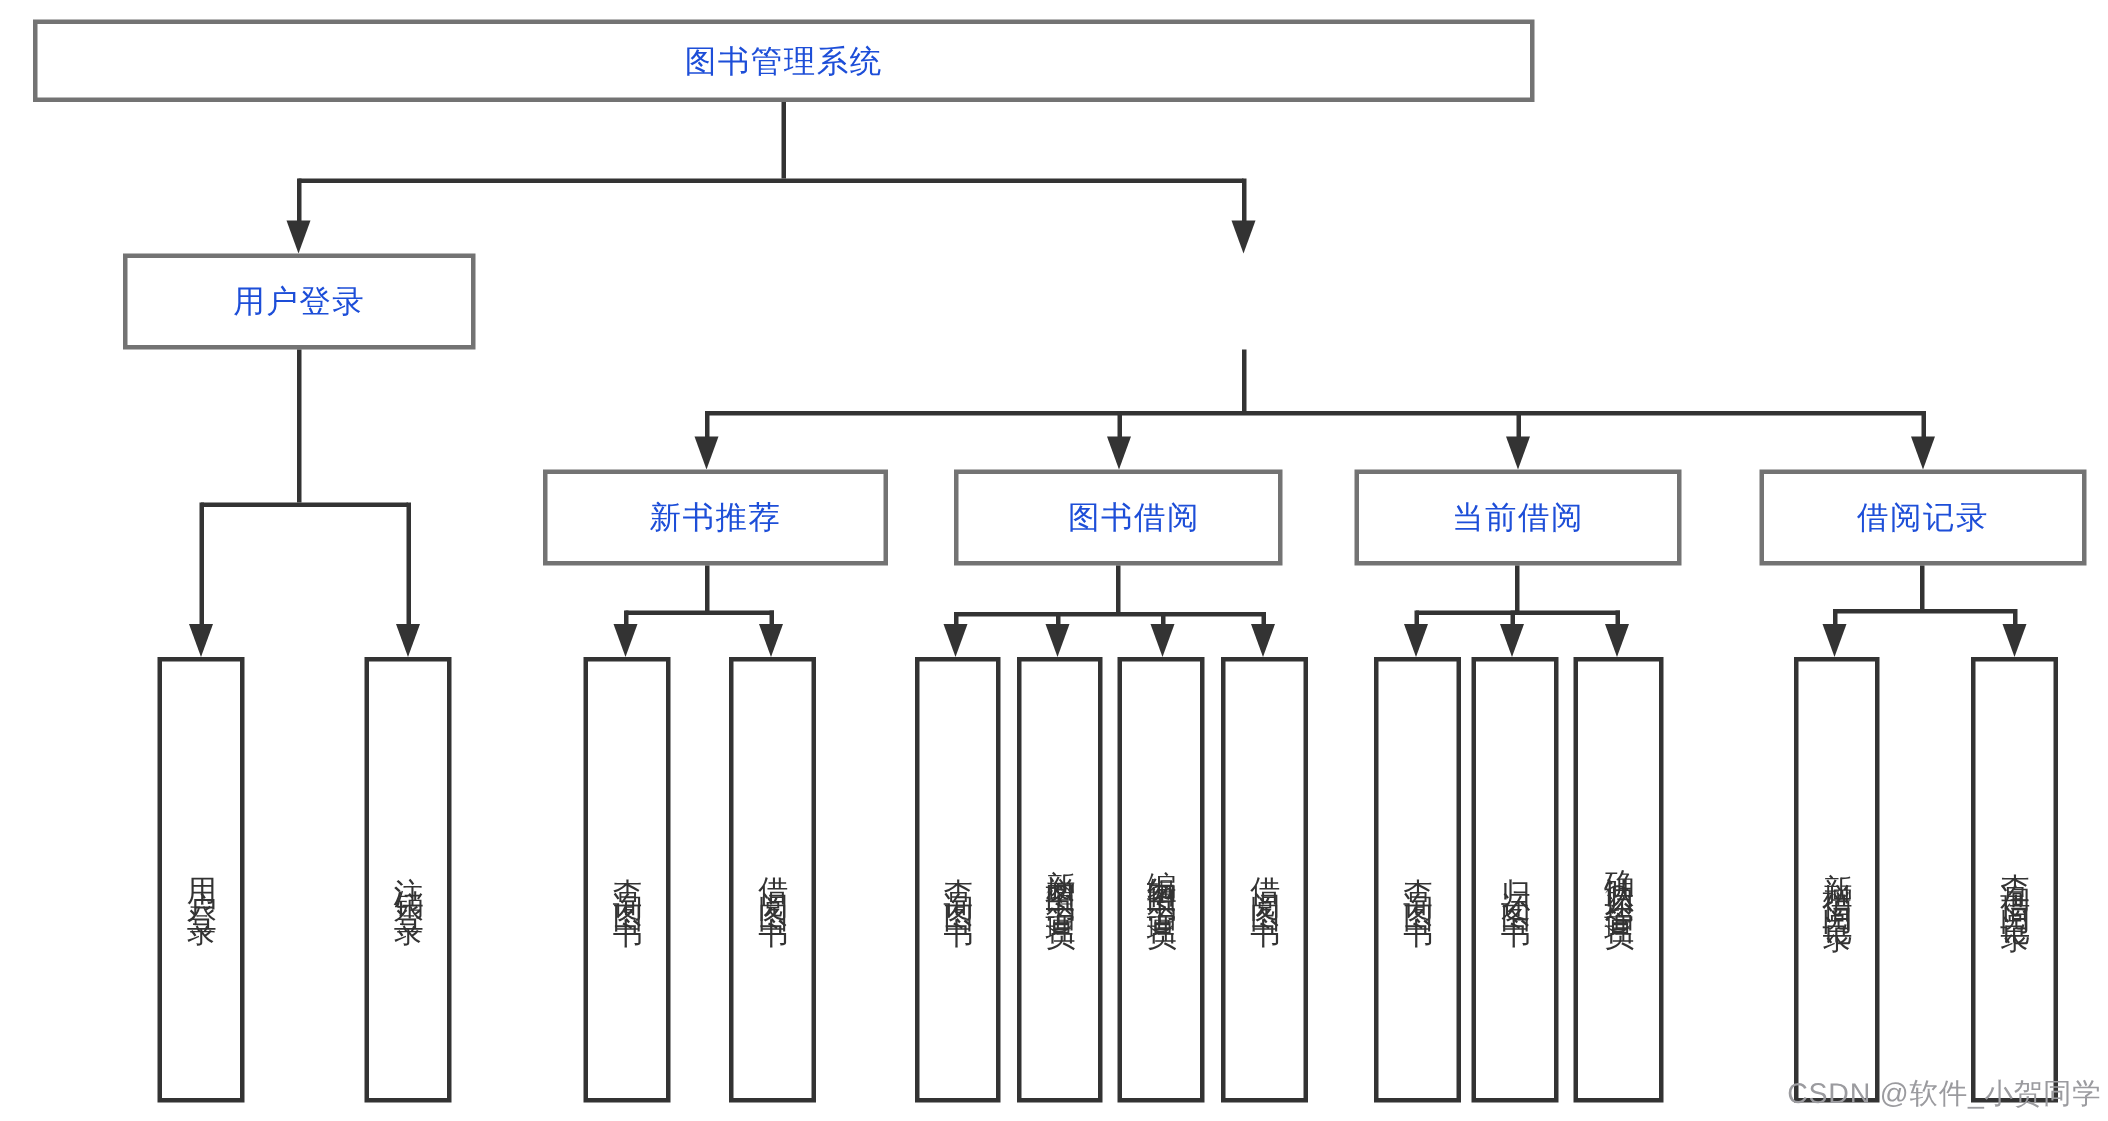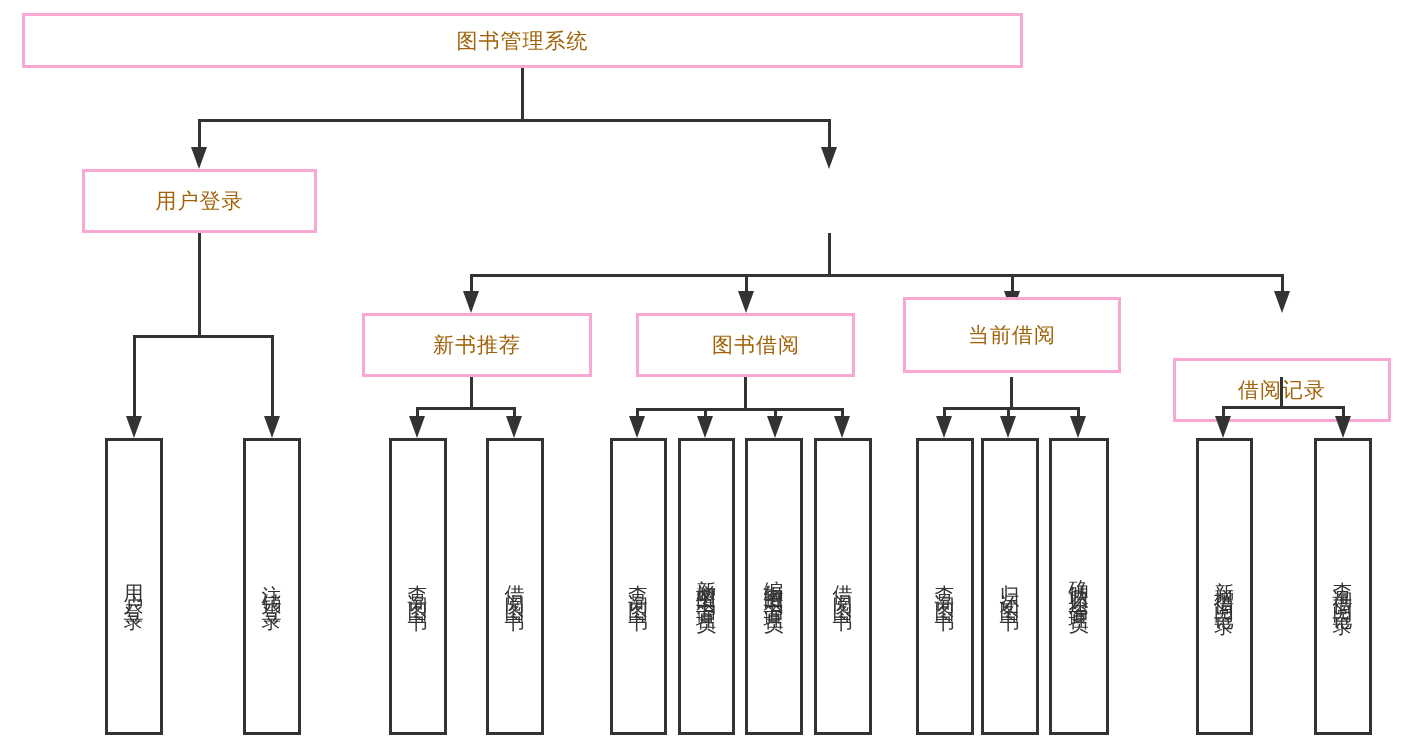--- a/index.html
+++ b/index.html
@@ -1,21 +1,21 @@
 <!DOCTYPE html>
 <html><head>
 <meta charset="utf-8">
 <style>
   html,body{margin:0;padding:0;background:#ffffff;}
   body{font-family:"Liberation Sans","DejaVu Sans",sans-serif;}
   .canvas{position:relative;width:1405px;height:747px;background:#fff;overflow:hidden;}
   .node{
-    position:absolute;background:#fff;border:3px solid #f9a8d4;box-sizing:border-box;
+    position:absolute;background:#fff;border:3px solid #737373;box-sizing:border-box;
     display:flex;align-items:center;justify-content:center;
-    color:#a16207;font-size:21px;letter-spacing:1px;
+    color:#1d4ed8;font-size:21px;letter-spacing:1px;
   }
   .leaf{
     position:absolute;background:#fff;border:3px solid #333;box-sizing:border-box;
     writing-mode:vertical-rl;text-orientation:mixed;
     display:flex;align-items:center;justify-content:center;
     color:#333;font-size:20px;letter-spacing:9px;line-height:1;
   }
   .hline,.vline{position:absolute;background:#333;}
   .hline{height:3px;}
   .vline{width:3px;}
@@ -65,24 +65,24 @@
   <div class="arrow" style="left:1004px;top:291px;"></div>
   <div class="vline" style="left:1281px;top:274px;height:30px;"></div>
   <div class="arrow" style="left:1274px;top:291px;"></div>
 
   <div class="node" style="left:362px;top:313px;width:230px;height:64px;font-family:Liberation Mono, monospace;">
     <span>新书推荐</span>
   </div>
   <div class="node" style="left:636px;top:313px;width:219px;height:64px;padding-left:21px;">
     <span>图书借阅</span>
   </div>
-  <div class="node" style="left:903px;top:297px;width:218px;height:76px;">
+  <div class="node" style="left:903px;top:313px;width:218px;height:64px;">
     <span>当前借阅</span>
   </div>
-  <div class="node" style="left:1173px;top:313px;width:218px;height:64px;margin-top:45px;">
+  <div class="node" style="left:1173px;top:313px;width:218px;height:64px;">
     <span>借阅记录</span>
   </div>
 
   <div class="vline" style="left:470px;top:377px;height:32px;"></div>
   <div class="hline" style="left:417px;top:407px;width:99px;"></div>
   <div class="vline" style="left:416px;top:407px;height:18px;"></div>
   <div class="arrow" style="left:409px;top:416px;"></div>
   <div class="vline" style="left:513px;top:407px;height:18px;"></div>
   <div class="arrow" style="left:506px;top:416px;"></div>
 
@@ -150,14 +150,15 @@
     <span>确认归还（管理员）</span>
   </div>
 
   <div class="leaf" style="left:1196px;top:438px;width:57px;height:297px;letter-spacing:7px;">
     <span>新增借阅记录</span>
   </div>
   <div class="leaf" style="left:1314px;top:438px;width:58px;height:297px;letter-spacing:7px;">
     <span>查询借阅记录</span>
   </div>
 
+  <div class="watermark" style="right:4px;top:716px;">CSDN @软件_小贺同学</div>
 
 </div>
 
 </body></html>

